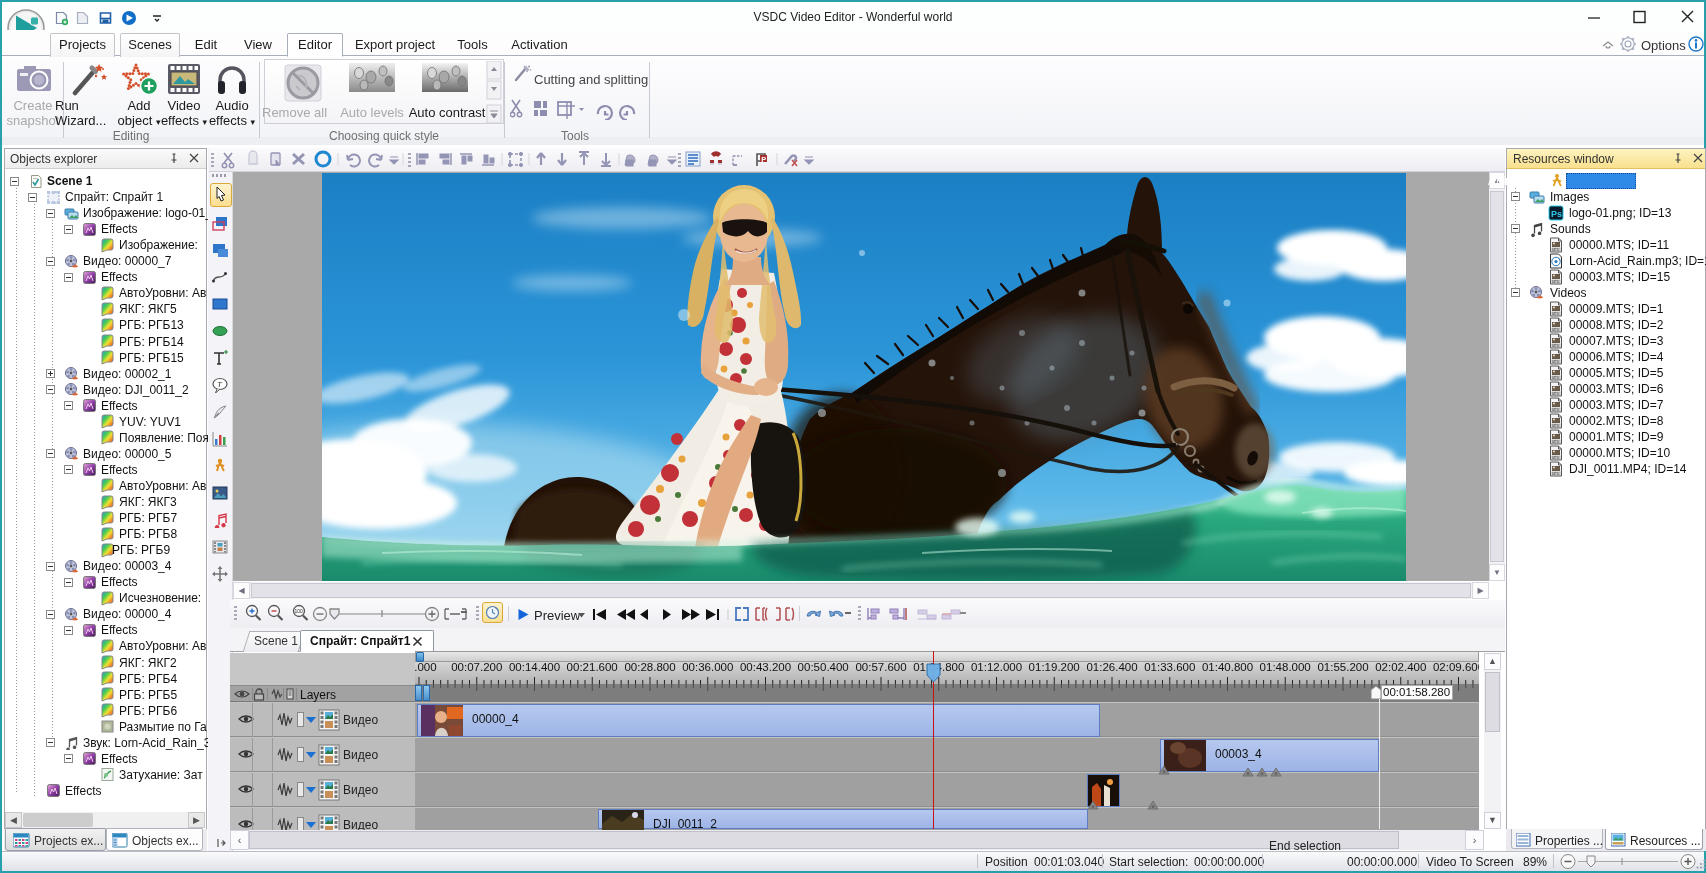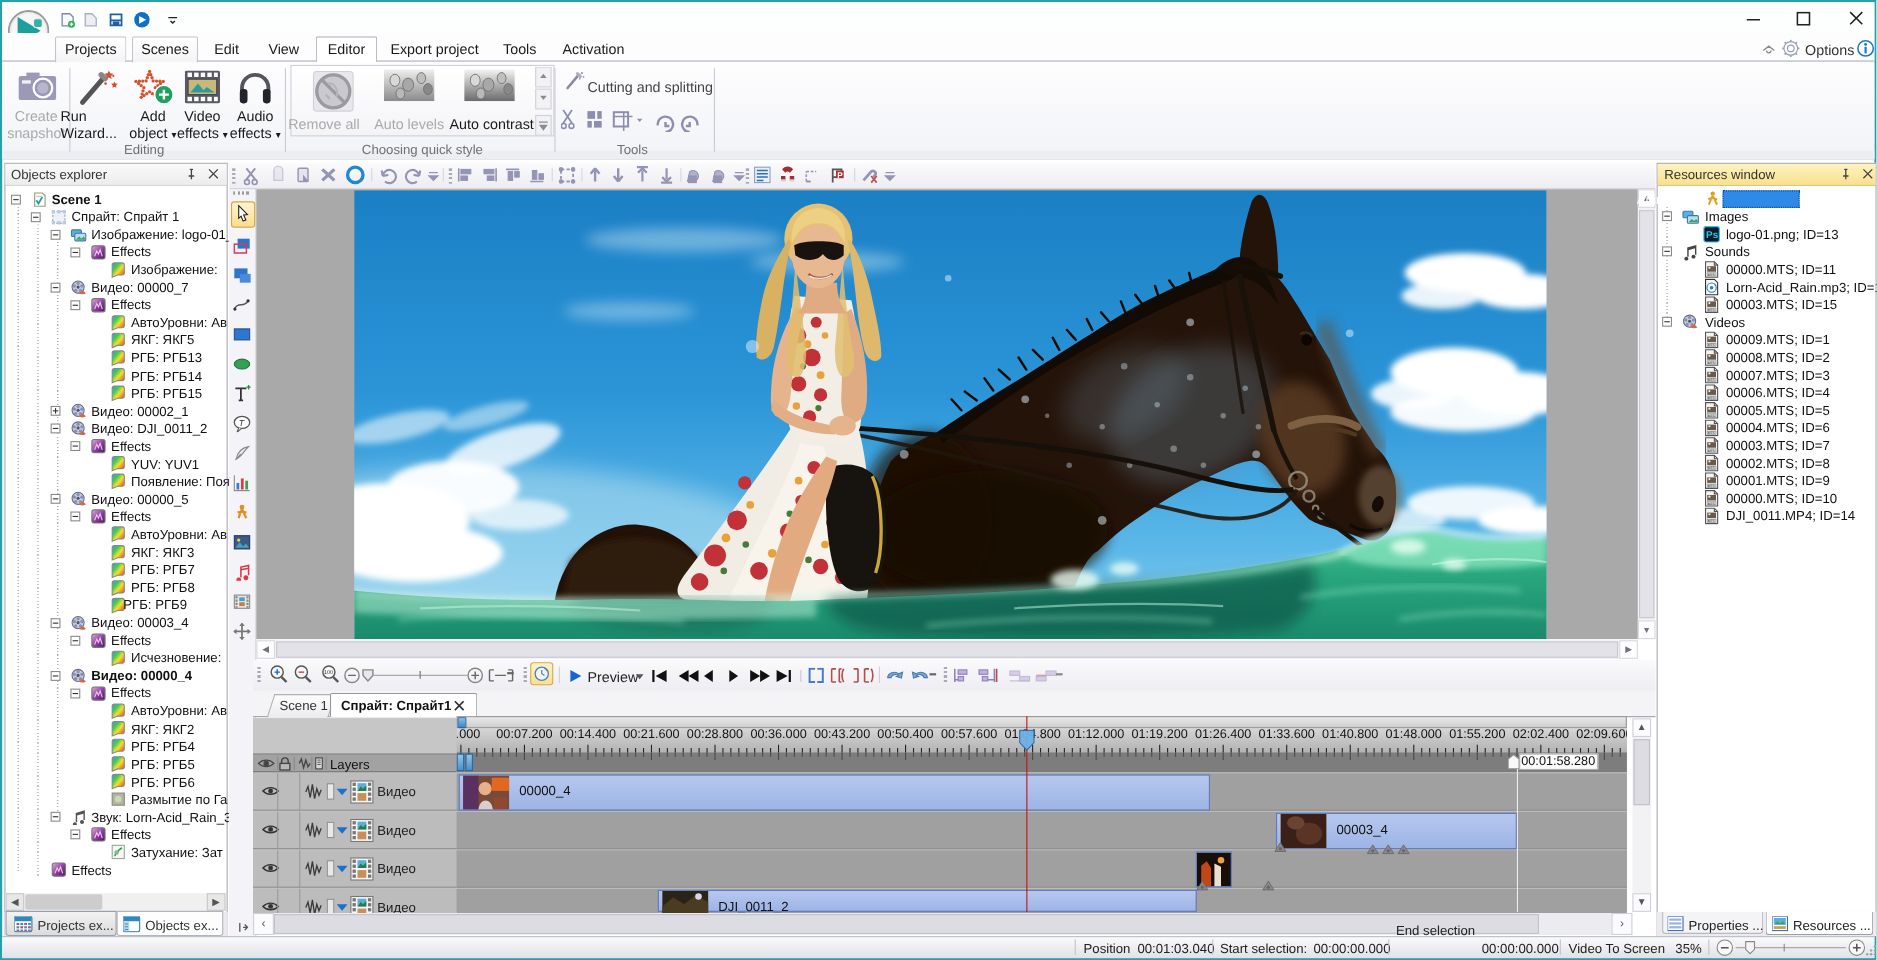--- a/index.html
+++ b/index.html
@@ -32,20 +32,21 @@
       </g>
  <g fill="none" stroke="#1f5fa8" stroke-width="1.6">
         <path d="M45.5 3 h10 v10 h-10 z"></path>
         <path d="M45.5 8.5 h10"></path>
       </g>
  <rect x="47.5" y="9.5" width="6" height="3.5" fill="#1f5fa8"></rect>
  <circle cx="74" cy="8" r="7" fill="#0f6fc8"></circle>
       <path d="M71.5 4.5 L78 8 L71.5 11.5 Z" fill="#fff"></path>
  <path d="M98 6 h8 M100 9 l2 2 2 -2" stroke="#222" stroke-width="1.3" fill="none"></path>
 </svg>
+<div class="txt" style="left:0;right:0;top:8px;text-align:center;font-size:12px;color:#222">VSDC Video Editor - Wonderful world</div>
 <svg class="abs" style="left:1580px;top:6px" width="118" height="18" viewBox="0 0 118 18">
  <path d="M6 10 h12" stroke="#222" stroke-width="1.3"></path>
  <rect x="52" y="3.5" width="11" height="11" fill="none" stroke="#222" stroke-width="1.4"></rect>
  <path d="M100 3 l11 11 M111 3 l-11 11" stroke="#222" stroke-width="1.4"></path>
 </svg>
 <div class="abs" style="left:0;top:28px;width:1702px;height:26px;background:#fdfdfd;border-bottom:1px solid #a9afba"></div>
 <div class="abs" style="left:48px;top:31px;width:65px;height:24px;background:linear-gradient(#ffffff,#f4f4f6);border:1px solid #c4c4ca;border-bottom:none;border-radius:2px 2px 0 0"></div>
 <div class="txt" style="left:38px;top:35px;width:85px;text-align:center;font-size:13px;color:#1a1a1a">Projects</div>
 <div class="abs" style="left:118px;top:31px;width:60px;height:24px;background:linear-gradient(#ffffff,#f4f4f6);border:1px solid #c4c4ca;border-bottom:none;border-radius:2px 2px 0 0"></div>
 <div class="txt" style="left:108px;top:35px;width:80px;text-align:center;font-size:13px;color:#1a1a1a">Scenes</div>
@@ -610,21 +611,21 @@
       <circle cx="7" cy="7" r="5.5" fill="#c8cce0" stroke="#6a6a88"></circle>
       <circle cx="7" cy="7" r="1.4" fill="#555"></circle>
       <g fill="#8890b8">
         <circle cx="7" cy="3.6" r="1.5"></circle>
         <circle cx="10.4" cy="6" r="1.5"></circle>
         <circle cx="9.2" cy="10" r="1.5"></circle>
         <circle cx="4.8" cy="10" r="1.5"></circle>
         <circle cx="3.6" cy="6" r="1.5"></circle>
       </g>
       <path d="M7 12.5 c3 1.5 6 1 7 0 l-2.5 -2.5 c-1 1.5 -3 2 -4.5 2.5z" fill="#d86838"></path>
-    </svg><div class="txt" style="left:81px;top:605px;font-size:12px;font-weight:bold;color:#111">Видео: 00000_4</div>
+    </svg><div class="txt" style="left:81px;top:605px;font-size:12px;font-weight:normal;color:#111">Видео: 00000_4</div>
 <div class="abs" style="left:62px;top:624px;width:9px;height:9px;background:#fff;border:1px solid #8a8a8a">
       <span style="position:absolute;left:1px;top:3px;width:5px;height:1px;background:#333"></span>
     </div><svg class="ic" style="left:80px;top:620.9250000000001px" width="15" height="15" viewBox="0 0 15 15">
       <defs>
         <linearGradient id="gfx" x1="0" y1="0" x2="1" y2="1">
           <stop offset="0" stop-color="#e8a8d8"></stop>
           <stop offset=".5" stop-color="#9040a8"></stop>
           <stop offset="1" stop-color="#481858"></stop>
         </linearGradient>
       </defs>
@@ -1693,21 +1694,21 @@
       <rect x="4" y="11" width="8" height="3" fill="#d8d8d8" stroke="#888" stroke-width=".5"></rect>
       <text x="4.5" y="13.7" font-size="3" fill="#333">MTS</text>
     </svg><div class="txt" style="left:1567px;top:364px;font-size:12px;color:#111">00005.MTS; ID=5</div>
 <svg class="ic" style="left:1546px;top:379.0px" width="16" height="16" viewBox="0 0 16 16">
       <path d="M2.5 1 h8 l3 3 v11 h-11z" fill="#f4f4f4" stroke="#555"></path>
       <path d="M10.5 1 v3 h3" fill="none" stroke="#555"></path>
       <rect x="4" y="5" width="8" height="5" fill="#6a5a4a"></rect>
       <circle cx="6" cy="6.5" r="1" fill="#e8e8e8"></circle>
       <rect x="4" y="11" width="8" height="3" fill="#d8d8d8" stroke="#888" stroke-width=".5"></rect>
       <text x="4.5" y="13.7" font-size="3" fill="#333">MTS</text>
-    </svg><div class="txt" style="left:1567px;top:380px;font-size:12px;color:#111">00004.MTS; ID=6</div>
+    </svg><div class="txt" style="left:1567px;top:380px;font-size:12px;color:#111">00003.MTS; ID=6</div>
 <svg class="ic" style="left:1546px;top:395.0px" width="16" height="16" viewBox="0 0 16 16">
       <path d="M2.5 1 h8 l3 3 v11 h-11z" fill="#f4f4f4" stroke="#555"></path>
       <path d="M10.5 1 v3 h3" fill="none" stroke="#555"></path>
       <rect x="4" y="5" width="8" height="5" fill="#6a5a4a"></rect>
       <circle cx="6" cy="6.5" r="1" fill="#e8e8e8"></circle>
       <rect x="4" y="11" width="8" height="3" fill="#d8d8d8" stroke="#888" stroke-width=".5"></rect>
       <text x="4.5" y="13.7" font-size="3" fill="#333">MTS</text>
     </svg><div class="txt" style="left:1567px;top:396px;font-size:12px;color:#111">00003.MTS; ID=7</div>
 <svg class="ic" style="left:1546px;top:411.0px" width="16" height="16" viewBox="0 0 16 16">
       <path d="M2.5 1 h8 l3 3 v11 h-11z" fill="#f4f4f4" stroke="#555"></path>
@@ -1765,21 +1766,21 @@
 
 
 <div class="abs" style="left:0;top:849px;width:1702px;height:20px;background:linear-gradient(#fafafb,#dfe2e8);border-top:1px solid #b8bcc4"></div>
 <div class="txt" style="left:983px;top:853px;font-size:12px;color:#222">Position</div>
 <div class="txt" style="left:1032px;top:853px;font-size:12px;color:#222">00:01:03.040</div>
 <div class="txt" style="left:1107px;top:853px;font-size:12px;color:#222">Start selection:</div>
 <div class="txt" style="left:1192px;top:853px;font-size:12px;color:#222">00:00:00.000</div>
 <div class="txt" style="left:1267px;top:837px;font-size:12px;color:#222">End selection</div>
 <div class="txt" style="left:1345px;top:853px;font-size:12px;color:#222">00:00:00.000</div>
 <div class="txt" style="left:1424px;top:853px;font-size:12px;color:#222">Video To Screen</div>
-<div class="txt" style="left:1521px;top:853px;font-size:12px;color:#222">35%</div>
+<div class="txt" style="left:1521px;top:853px;font-size:12px;color:#222">89%</div>
 <svg class="abs" style="left:1558px;top:851px" width="136" height="17" viewBox="0 0 136 17">
  <circle cx="8" cy="8.5" r="7" fill="#f8f8f8" stroke="#888"></circle>
       <path d="M4.5 8.5 h7" stroke="#555" stroke-width="1.4"></path>
  <path d="M18 8.5 h100" stroke="#aaa"></path>
  <path d="M62 5 v7" stroke="#888"></path>
  <path d="M27 3 h8 v7 l-4 4 -4 -4z" fill="#f4f4f6" stroke="#888"></path>
  <circle cx="128" cy="8.5" r="7" fill="#f8f8f8" stroke="#888"></circle>
       <path d="M124.5 8.5 h7 M128 5 v7" stroke="#555" stroke-width="1.4"></path>
 </svg>
 <svg class="abs" style="left:1694px;top:857px" width="10" height="10" viewBox="0 0 10 10">

